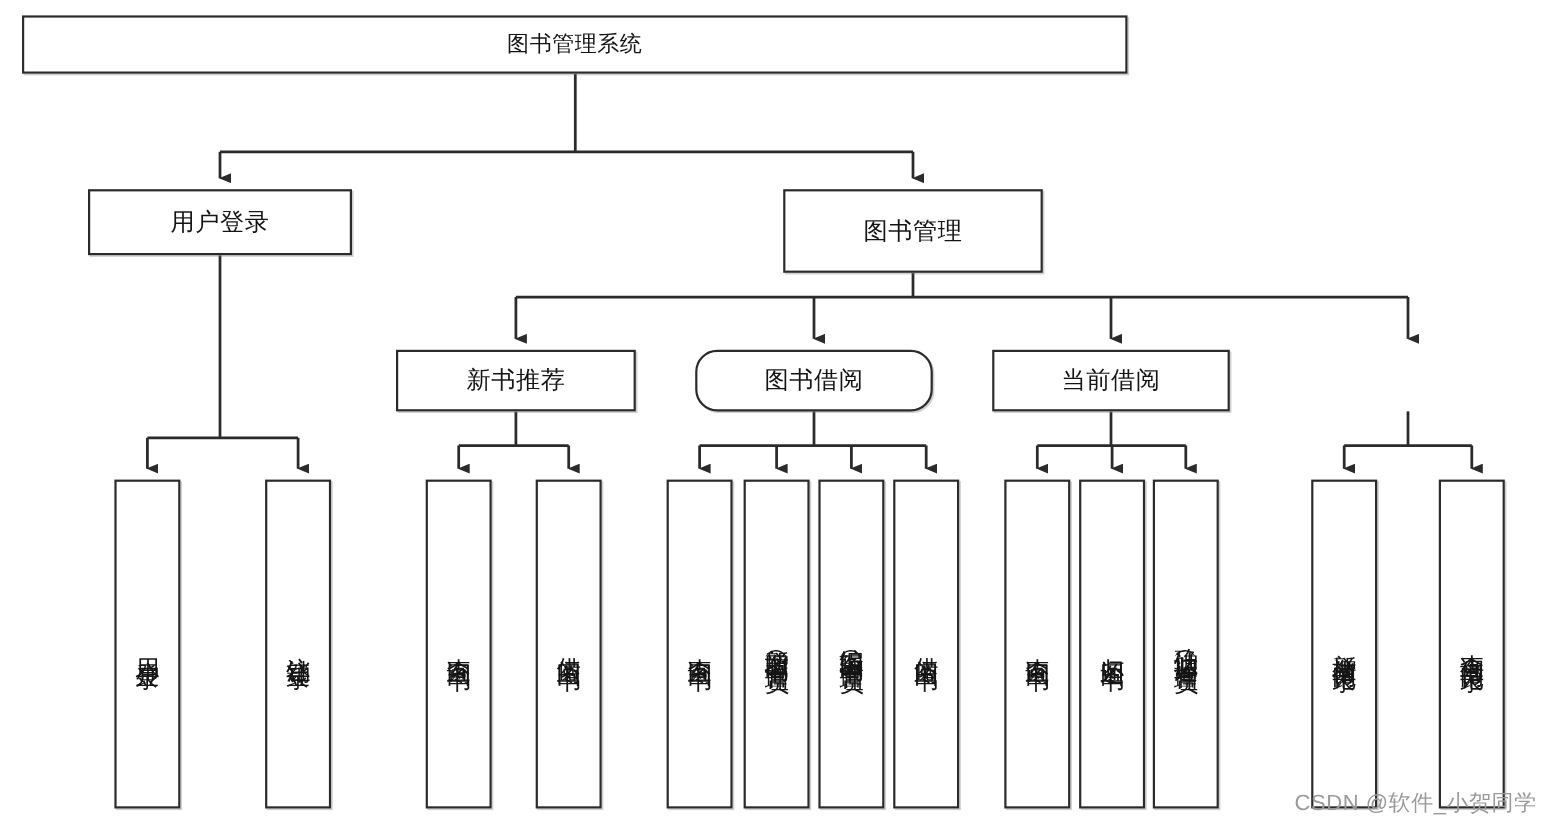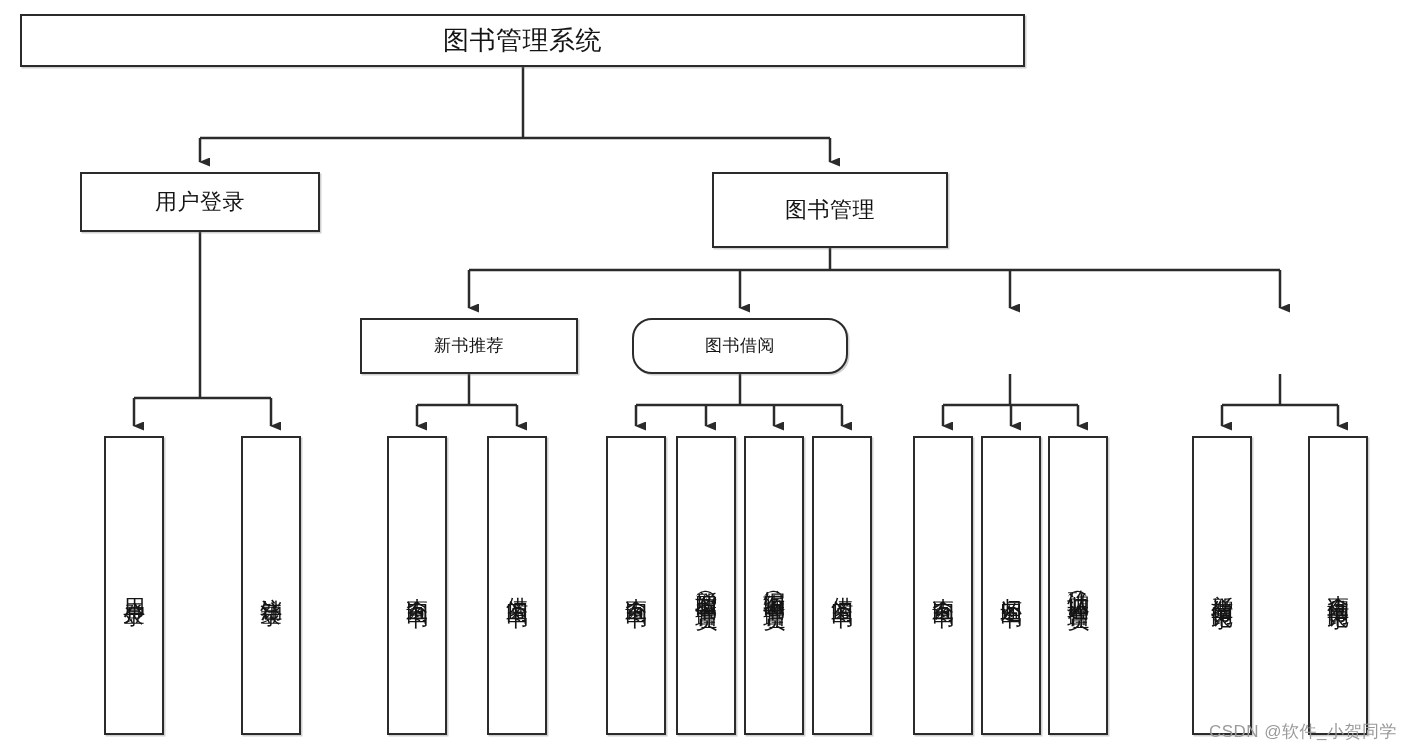--- a/index.html
+++ b/index.html
@@ -4,34 +4,34 @@
 <style>
   html,body{margin:0;padding:0;background:#ffffff;}
   body{width:1405px;height:747px;position:relative;overflow:hidden;
        font-family:"Liberation Sans","DejaVu Sans",sans-serif;color:#1a1a1a;}
   #canvas{position:absolute;left:0;top:0;width:1405px;height:747px;}
   svg.lines{position:absolute;left:0;top:0;width:1405px;height:747px;pointer-events:none;}
   .node{position:absolute;box-sizing:border-box;background:#ffffff;
         border:2.5px solid #2b2b2b;display:flex;align-items:center;justify-content:center;
         box-shadow:1.5px 1.5px 0 rgba(120,120,120,0.35);}
   .node .lbl{font-size:22px;line-height:1.25;letter-spacing:0.5px;color:#141414;white-space:nowrap;}
-  .node.root .lbl{font-size:26px;}
+  .node.root .lbl{font-size:20px;}
   .node.lvl1 .lbl{font-size:22px;}
-  .node.lvl2 .lbl{font-size:17px;}
+  .node.lvl2 .lbl{font-size:22px;}
   .node.leaf{align-items:center;justify-content:center;}
   .node.leaf .lbl{
      writing-mode:vertical-rl;
      text-orientation:upright;
      font-size:22px;
      line-height:1.38;
      letter-spacing:3px;
      white-space:nowrap;
      max-height:280px;
   }
-  #watermark{position:absolute;right:8px;bottom:4px;font-size:17px;color:#9a9a9a;
+  #watermark{position:absolute;right:8px;bottom:4px;font-size:20px;color:#9a9a9a;
              letter-spacing:0.5px;white-space:nowrap;}
 </style>
 </head>
 <body>
 
 <div id="canvas">
 
   <svg class="lines" viewBox="0 0 1405 747">
     <defs>
       <marker id="arrow" markerWidth="9" markerHeight="11" refX="4.5" refY="10" orient="auto" markerUnits="userSpaceOnUse">
@@ -92,20 +92,23 @@
   <div class="node lvl1" id="n-l1-1" style="left: 712px; top: 172px; width: 236px; height: 76px;">
     <span class="lbl">图书管理</span>
   </div>
 
   <div class="node lvl2" id="n-l2-0" style="left: 360px; top: 318px; width: 218px; height: 56px;">
     <span class="lbl">新书推荐</span>
   </div>
   <div class="node lvl2" id="n-l2-1" style="left: 632px; top: 318px; width: 216px; height: 56px; border-radius: 20px;">
     <span class="lbl">图书借阅</span>
   </div>
+  <div class="node lvl2" id="n-l2-2" style="left: 902px; top: 318px; width: 216px; height: 56px;">
+    <span class="lbl">当前借阅</span>
+  </div>
 
   <div class="node leaf" id="n-lf-0" style="left: 104px; top: 436px; width: 60px; height: 299px;">
     <span class="lbl">用户登录</span>
   </div>
   <div class="node leaf" id="n-lf-1" style="left: 241px; top: 436px; width: 60px; height: 299px;">
     <span class="lbl">注销登录</span>
   </div>
   <div class="node leaf" id="n-lf-2" style="left: 387px; top: 436px; width: 60px; height: 299px;">
     <span class="lbl">查询图书</span>
   </div>

